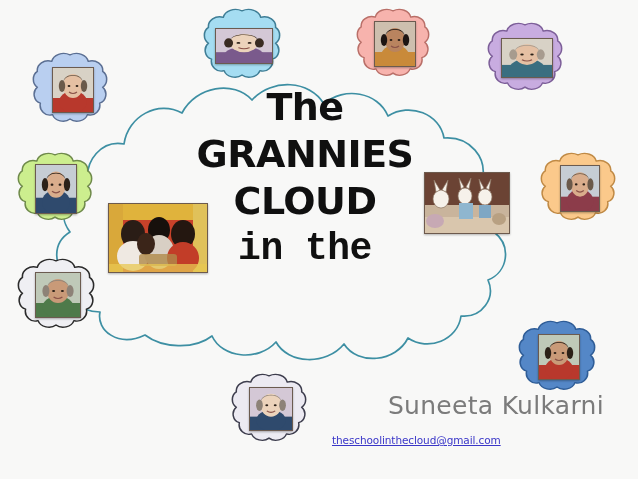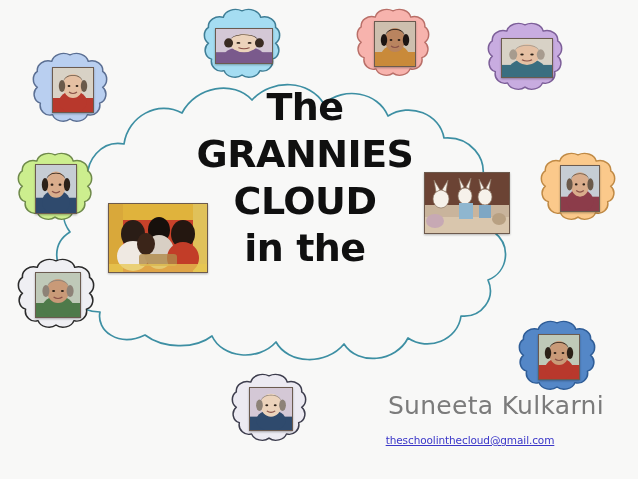--- a/index.html
+++ b/index.html
@@ -97,24 +97,24 @@
     font-family: "DejaVu Sans", sans-serif;
     font-size: 25px;
     line-height: 28px;
     color: #7b7b7b;
     letter-spacing: 0.3px;
     z-index: 7;
     white-space: nowrap;
   }
   #email-list {
     position: absolute;
-    left: 320px;
+    left: 332px;
     top: 434px;
     width: 300px;
-    text-align: center;
+    text-align: left;
     z-index: 7;
   }
   #email-list a {
     display: block;
     font-family: "DejaVu Sans", sans-serif;
     font-size: 10.5px;
     line-height: 13.5px;
     color: #3a36c8;
     text-decoration: underline;
     letter-spacing: -0.1px;
@@ -146,21 +146,21 @@
              C 396 362, 358 366, 344 344
              C 326 366, 288 364, 276 342
              C 258 362, 222 358, 212 336
              C 194 350, 162 348, 145 335 Z" fill="none" stroke="#3d8fa3" stroke-width="1.7" stroke-linejoin="round"></path>
   </svg>
 
   <div id="title-block">
     <span class="tline" style="color: rgb(16, 16, 16);">The</span>
     <span class="tline" style="color: rgb(16, 16, 16); text-align: center;">GRANNIES</span>
     <span class="tline" style="color: rgb(16, 16, 16);">CLOUD</span>
-    <span class="tline" style="color: rgb(16, 16, 16);">in the</span>
+    <span class="tline" style="color: rgb(16, 16, 16); font-family: Liberation Mono, monospace;">in the</span>
   </div>
 
   <div class="inner-photo" id="inner-photo-0" style="left: 108px; top: 203px; width: 98px; height: 68px;">
     <svg class="ph" viewBox="0 0 98 68" preserveAspectRatio="none">
       <rect width="98" height="68" fill="#c8422a"></rect>
       <rect x="0" y="0" width="98" height="16" fill="#e0b33c"></rect>
       <rect x="0" y="0" width="14" height="68" fill="#d9a83a"></rect>
       <rect x="84" y="0" width="14" height="68" fill="#e0c15a"></rect>
       <ellipse cx="24" cy="30" rx="12" ry="14" fill="#2a1d16"></ellipse>
       <ellipse cx="24" cy="52" rx="16" ry="15" fill="#efe9e2"></ellipse>

